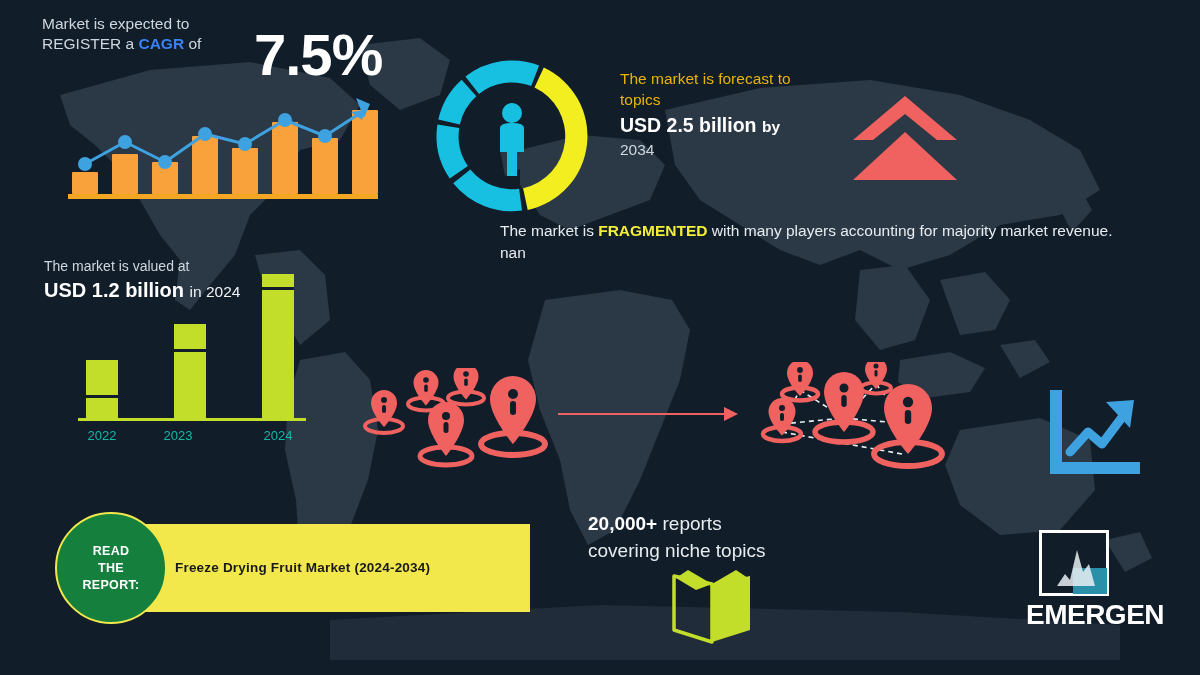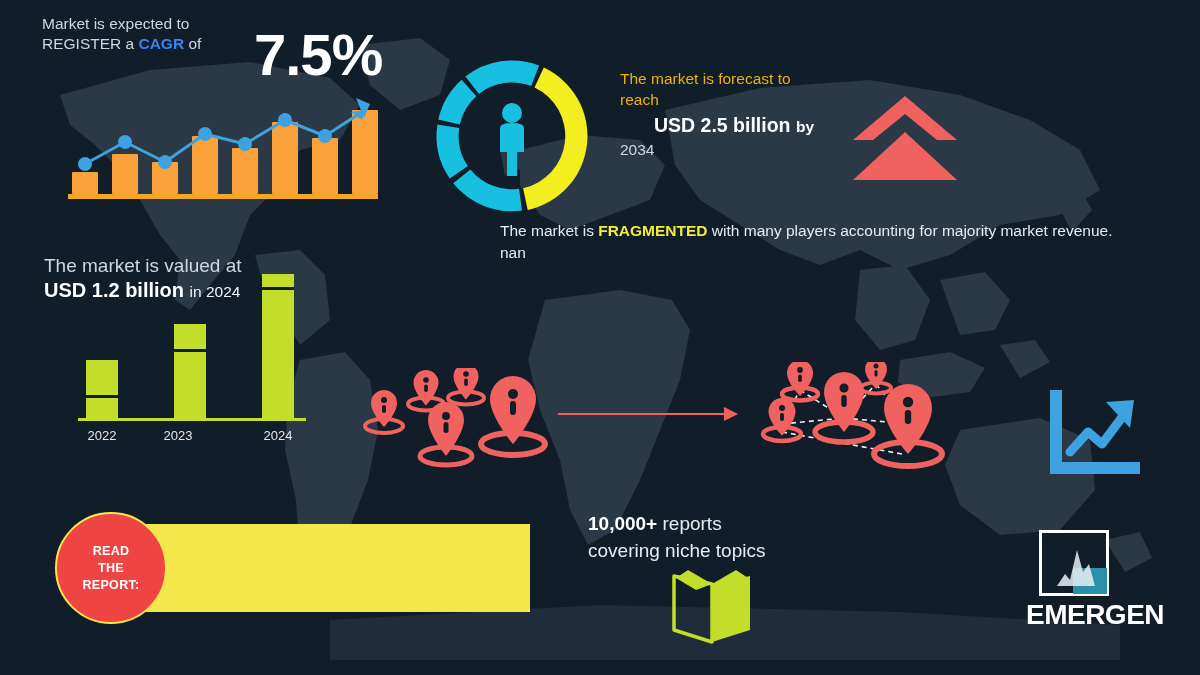--- a/index.html
+++ b/index.html
@@ -21,68 +21,68 @@
   #cagr-block .line { color:#cfd7de; font-size:15.5px; line-height:20px; white-space:nowrap;}
   #cagr-block .line .b { color:#3b82f6; font-weight:bold; }
   #cagr-value {
     position:absolute; left:212px; top:12px;
     font-size:58px; font-weight:bold; color:#ffffff; letter-spacing:-1px;
     line-height:58px;
   }
 
   #forecast-block { left:620px; top:68px; width:260px; }
   #forecast-block .l1 { color:#eab308; font-size:15.5px; line-height:21px; }
-  #forecast-block .l2 { font-size:19.5px; font-weight:bold; color:#ffffff; line-height:26px; margin-top:2px;margin-left:34px;}
+  #forecast-block .l2 { font-size:19.5px; font-weight:bold; color:#ffffff; line-height:26px; margin-top:2px;}
   #forecast-block .l2 .sm { font-size:15.5px; font-weight:bold; }
   #forecast-block .l3 { color:#cfd7de; font-size:15.5px; line-height:20px; }
 
   #frag-block { left:500px; top:220px; width:640px; }
   #frag-block .fl { color:#e7ecef; font-size:15.5px; line-height:22px; }
   #frag-block .hl { color:#f2ee39; font-weight:bold; }
 
   #valued-block { left:44px; top:255px; width:300px; }
-  #valued-block .l1 { color:#cfd7de; font-size:19px; line-height:22px; }
+  #valued-block .l1 { color:#cfd7de; font-size:14px; line-height:22px; }
   #valued-block .l2 { font-size:20px; font-weight:bold; color:#ffffff; line-height:27px; }
   #valued-block .l2 .sm { font-size:15.5px; font-weight:normal; color:#eef2f4;}
 
   #reports-block { left:588px; top:510px; width:250px; }
   #reports-block div { color:#e7ecef; font-size:19px; line-height:27px; }
   #reports-block .b { font-weight:bold; color:#ffffff; }
 
   
   #cta-bar {
     left:100px; top:524px; width:430px; height:88px;
     background:#f2e84b;
   }
   #cta-label {
     left:175px; top:560px; width:340px;
     color:#1a1a1a; font-size:13.5px; font-weight:bold; letter-spacing:.2px;
   }
   #cta-circle {
     left:55px; top:512px; width:112px; height:112px;
     border-radius:50%;
-    background:#ef4444;
+    background:#15803d;
     border:2.5px solid #f2e84b;
     display:flex; align-items:center; justify-content:center;
   }
   #cta-circle span {
     color:#ffffff; font-size:12.5px; font-weight:bold; text-align:center;
     line-height:17px; letter-spacing:.3px;
   }
 
   
   #limechart { left:78px; top:278px; width:230px; height:165px; }
   #limechart .baseline {
     position:absolute; left:0; bottom:22px; width:228px; height:3px; background:#c3de2a;
   }
   #limechart .lbar { position:absolute; bottom:25px; width:32px; background:#c3de2a; }
   #limechart .lbar .divider { position:absolute; left:0; width:100%; height:3px; background:#121d2a; }
   #limechart .yr {
     position:absolute; bottom:0; width:60px; text-align:center;
-    color:#e5e5e5; font-size:13px;
+    color:#14b8a6; font-size:13px;
   }
 
   
   #orangechart { left:68px; top:82px; width:312px; height:125px; }
   #orangechart .obaseline { position:absolute; left:0; bottom:8px; width:310px; height:5px; background:#f5a623; }
   #orangechart .obar { position:absolute; bottom:13px; width:26px; background:#f9a13a; border-radius:1px;}
 
   
   #donut { left:432px; top:56px; width:160px; height:160px; }
 
@@ -188,21 +188,21 @@
 
       <g fill="#17c0e0">
         <circle cx="80" cy="57" r="10"></circle>
         <path d="M68 72 q0-5 12-5 t12 5 l0 24 -7 0 0 24 -10 0 0-24 -7 0 Z"></path>
       </g>
     </svg>
   </div>
 
   <div class="abs" id="forecast-block">
     <div class="l1">The market is forecast to</div>
-    <div class="l1">reach</div>
+    <div class="l1">topics</div>
     <div class="l2"><span>USD 2.5 billion</span> <span class="sm">by</span></div>
     <div class="l3">2034</div>
   </div>
 
   <div class="abs" id="red-arrow-icon">
     <svg viewBox="0 0 120 88" width="120" height="88">
       <path d="M60 4 L112 48 L92 48 L60 22 L28 48 L8 48 Z" fill="#f0625f"></path>
       <path d="M60 40 L112 88 L8 88 Z" fill="#f0625f"></path>
     </svg>
   </div>
@@ -314,30 +314,31 @@
 
   <div class="abs" id="growth-icon">
     <svg viewBox="0 0 98 88" width="98" height="88">
       <path d="M6 2 L18 2 L18 74 L96 74 L96 86 L6 86 Z" fill="#3ea2e0"></path>
       <polyline points="26,64 44,44 58,56 82,24" fill="none" stroke="#3ea2e0" stroke-width="9" stroke-linejoin="round" stroke-linecap="round"></polyline>
       <path d="M62 14 L90 12 L86 40 Z" fill="#3ea2e0"></path>
     </svg>
   </div>
 
   <div class="abs" id="cta-bar"></div>
+  <div class="abs" id="cta-label">Freeze Drying Fruit Market (2024-2034)</div>
   <div class="abs" id="cta-circle">
     <span>
       <span>READ</span><br>
       <span>THE</span><br>
       <span>REPORT:</span>
     </span>
   </div>
 
   <div class="abs" id="reports-block">
-    <div><span class="b">10,000+</span><span> reports</span></div>
+    <div><span class="b">20,000+</span><span> reports</span></div>
     <div>covering niche topics</div>
   </div>
 
   <div class="abs" id="book-icon">
     <svg viewBox="0 0 88 78" width="88" height="78">
       <path d="M44 16 L44 74 L6 62 L6 8 Z" fill="none" stroke="#c3de2a" stroke-width="3.5" stroke-linejoin="round"></path>
       <path d="M44 16 L44 74 L82 62 L82 8 Z" fill="#c3de2a"></path>
       <path d="M20 2 L44 16 L28 22 L8 10 Z" fill="#c3de2a"></path>
       <path d="M68 2 L44 16 L60 22 L80 10 Z" fill="#c3de2a"></path>
     </svg>

